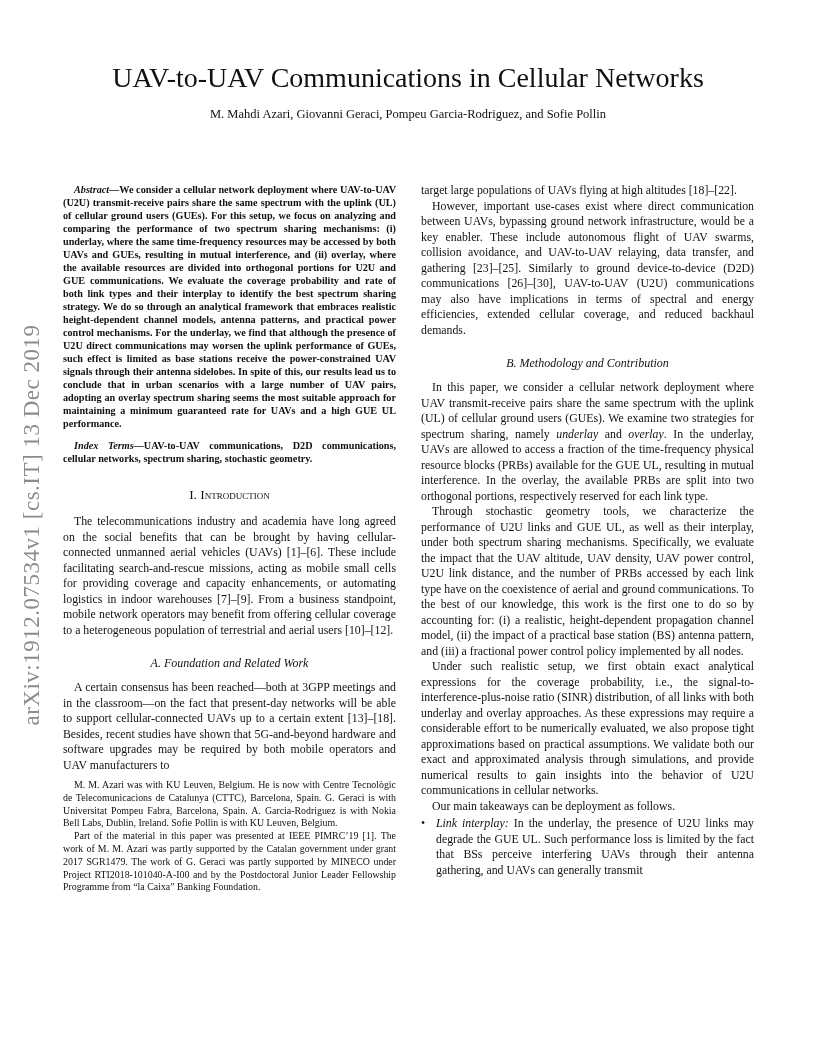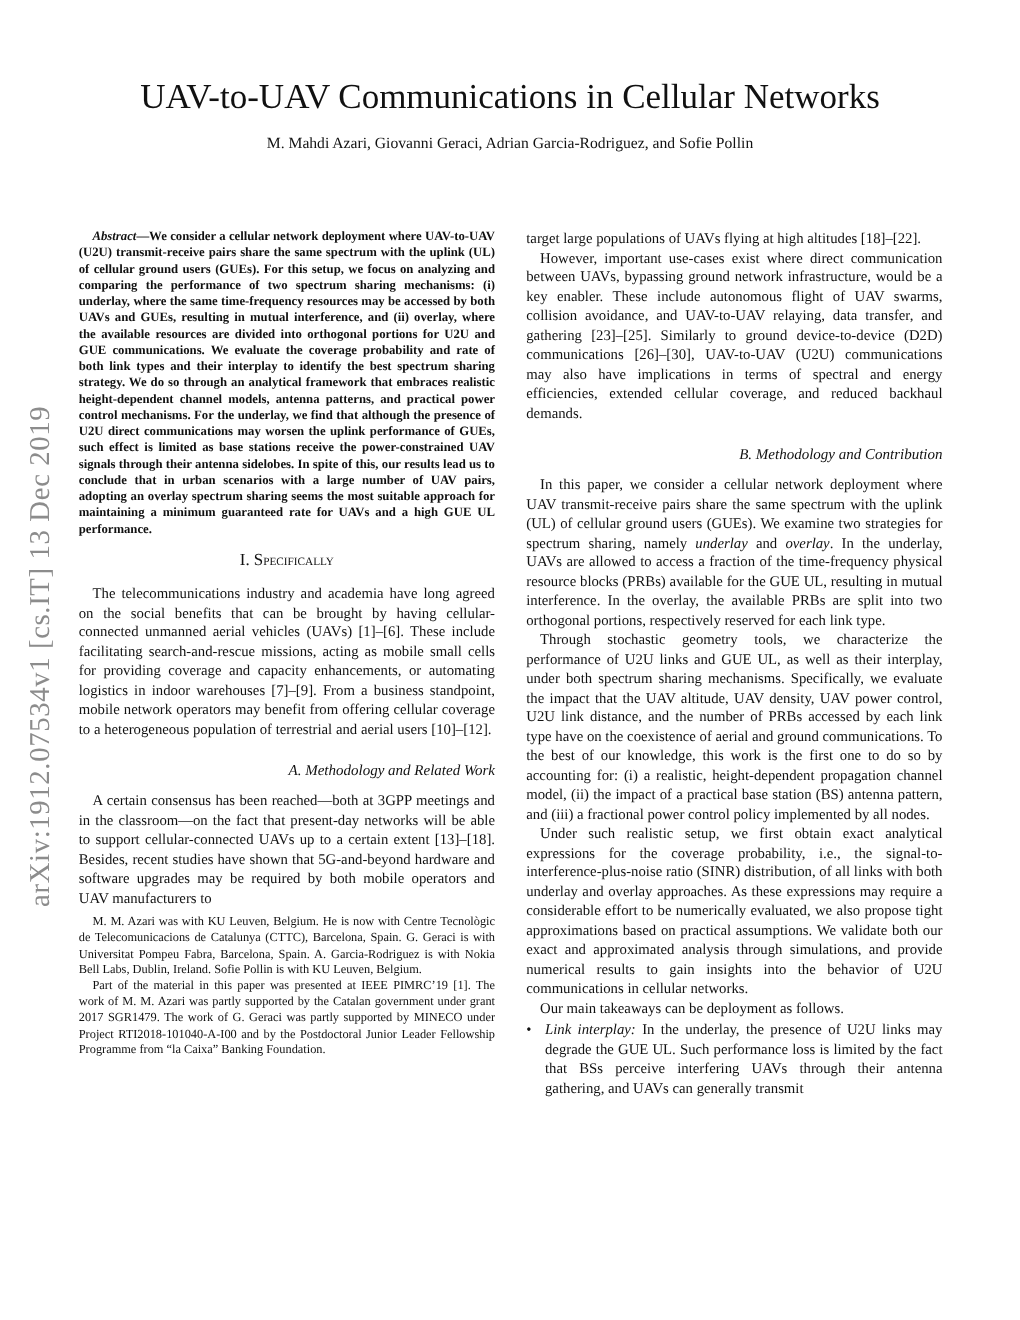--- a/index.html
+++ b/index.html
@@ -66,21 +66,21 @@
     font-variant: small-caps;
     font-size: 13.5px;
     line-height: 16px;
     margin: 10px 0 11px 0;
     text-indent: 0;
   }
   .subsection-heading {
     font-style: italic;
     font-size: 12px;
     line-height: 16px;
-    text-align: right;
+    text-align: center;
     text-indent: 0;
     margin: 17px 0 9px 0;
   }
   .footnote-block {
     margin-top: 6px;
     font-size: 9.9px;
     line-height: 12.8px;
   }
   .footnote-block p { text-indent: 11px; }
   .takeaways-lead { text-indent: 11px; margin-bottom: 2px; }
@@ -91,33 +91,34 @@
 </style>
 </head>
 <body>
 
 <div class="page">
 
   <div class="arxiv-stamp">arXiv:1912.07534v1  [cs.IT]  13 Dec 2019</div>
 
   <div class="title-block">
     <h1 class="paper-title">UAV-to-UAV Communications in Cellular Networks</h1>
-    <div class="paper-authors">M. Mahdi Azari, Giovanni Geraci, Adrian Garcia-Rodriguez, and Sofie Pollin</div>
+    <div class="paper-authors">M. Mahdi Azari, Giovanni Geraci, Pompeu Garcia-Rodriguez, and Sofie Pollin</div>
   </div>
 
   <div class="col col-left">
 
     <p class="abstract-par"><span class="run-label">Abstract</span><span>—We consider a cellular network deployment where UAV-to-UAV (U2U) transmit-receive pairs share the same spectrum with the uplink (UL) of cellular ground users (GUEs). For this setup, we focus on analyzing and comparing the performance of two spectrum sharing mechanisms: (i) underlay, where the same time-frequency resources may be accessed by both UAVs and GUEs, resulting in mutual interference, and (ii) overlay, where the available resources are divided into orthogonal portions for U2U and GUE communications. We evaluate the coverage probability and rate of both link types and their interplay to identify the best spectrum sharing strategy. We do so through an analytical framework that embraces realistic height-dependent channel models, antenna patterns, and practical power control mechanisms. For the underlay, we find that although the presence of U2U direct communications may worsen the uplink performance of GUEs, such effect is limited as base stations receive the power-constrained UAV signals through their antenna sidelobes. In spite of this, our results lead us to conclude that in urban scenarios with a large number of UAV pairs, adopting an overlay spectrum sharing seems the most suitable approach for maintaining a minimum guaranteed rate for UAVs and a high GUE UL performance.</span></p>
 
+    <p class="index-par"><span class="run-label">Index Terms</span><span>—UAV-to-UAV communications, D2D communications, cellular networks, spectrum sharing, stochastic geometry.</span></p>
 
-    <p class="section-heading">I. Specifically</p>
+    <p class="section-heading">I. Introduction</p>
 
     <p class="indent">The telecommunications industry and academia have long agreed on the social benefits that can be brought by having cellular-connected unmanned aerial vehicles (UAVs) [1]–[6]. These include facilitating search-and-rescue missions, acting as mobile small cells for providing coverage and capacity enhancements, or automating logistics in indoor warehouses [7]–[9]. From a business standpoint, mobile network operators may benefit from offering cellular coverage to a heterogeneous population of terrestrial and aerial users [10]–[12].</p>
 
-    <p class="subsection-heading">A. Methodology and Related Work</p>
+    <p class="subsection-heading">A. Foundation and Related Work</p>
 
     <p class="indent">A certain consensus has been reached—both at 3GPP meetings and in the classroom—on the fact that present-day networks will be able to support cellular-connected UAVs up to a certain extent [13]–[18]. Besides, recent studies have shown that 5G-and-beyond hardware and software upgrades may be required by both mobile operators and UAV manufacturers to</p>
 
     <div class="footnote-block">
       <p>M. M. Azari was with KU Leuven, Belgium. He is now with Centre Tecnològic de Telecomunicacions de Catalunya (CTTC), Barcelona, Spain. G. Geraci is with Universitat Pompeu Fabra, Barcelona, Spain. A. Garcia-Rodriguez is with Nokia Bell Labs, Dublin, Ireland. Sofie Pollin is with KU Leuven, Belgium.</p>
       <p>Part of the material in this paper was presented at IEEE PIMRC’19 [1]. The work of M. M. Azari was partly supported by the Catalan government under grant 2017 SGR1479. The work of G. Geraci was partly supported by MINECO under Project RTI2018-101040-A-I00 and by the Postdoctoral Junior Leader Fellowship Programme from “la Caixa” Banking Foundation.</p>
     </div>
   </div>
 
   <div class="col col-right">

